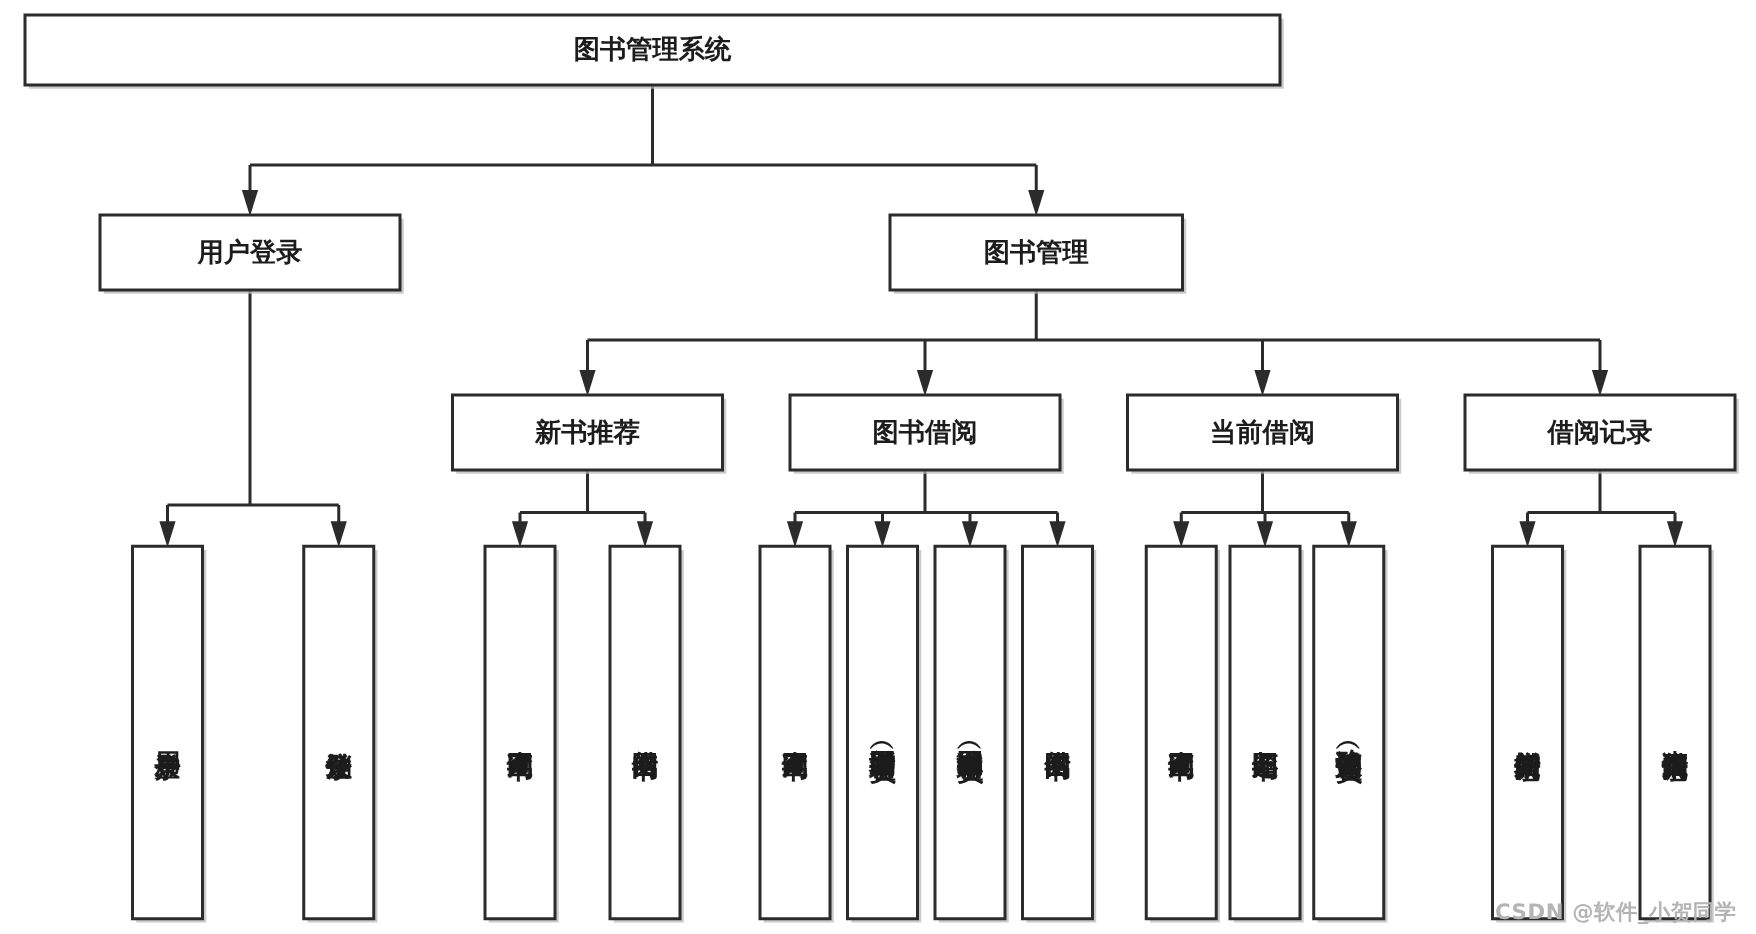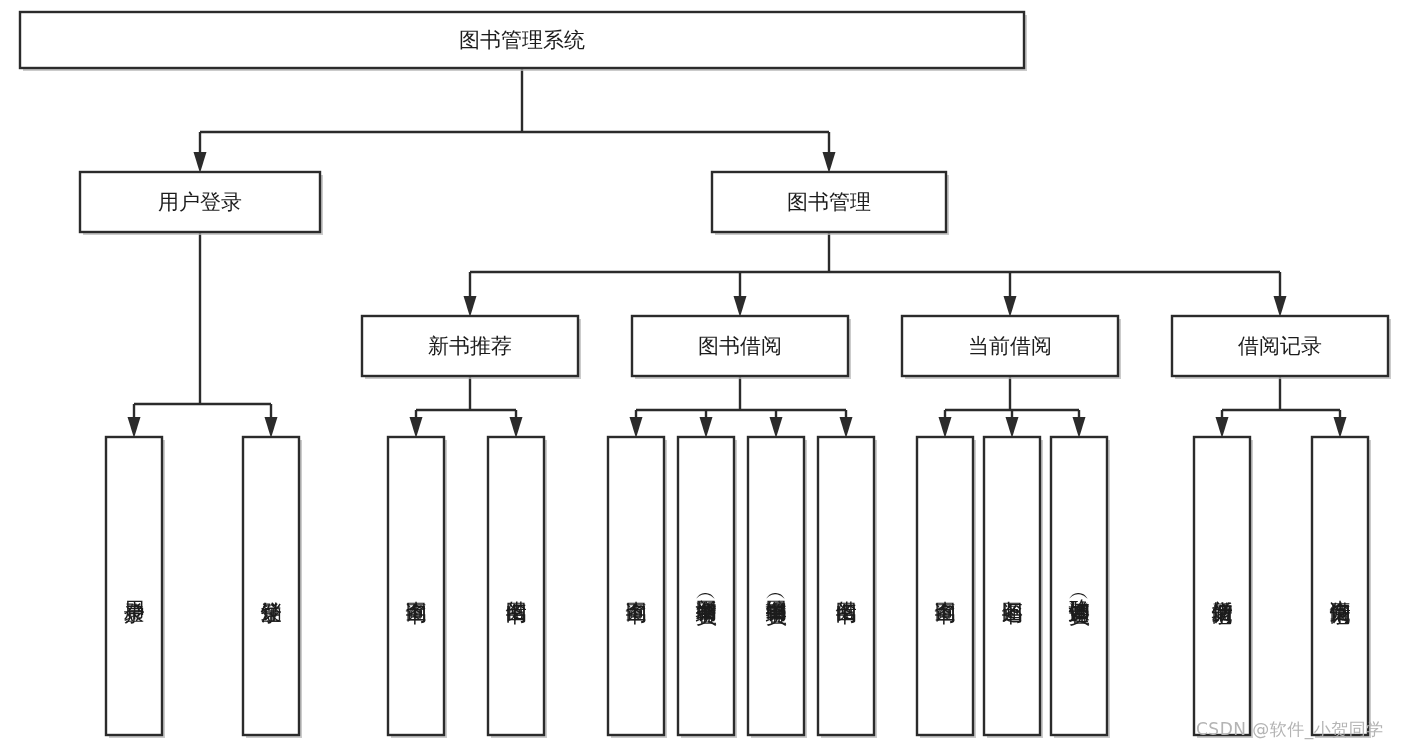--- a/index.html
+++ b/index.html
@@ -13,20 +13,21 @@
     height: 747px;
     font-family: "DejaVu Sans", "Liberation Sans", sans-serif;
     overflow: hidden;
     position: relative;
   }
   #diagram-root {
     position: relative;
     width: 1405px;
     height: 747px;
     background: #ffffff;
+    font-weight: bold;
   }
   svg.diagram-canvas {
     position: absolute;
     left: 0;
     top: 0;
     width: 1405px;
     height: 747px;
     display: block;
   }
   .node-box {

